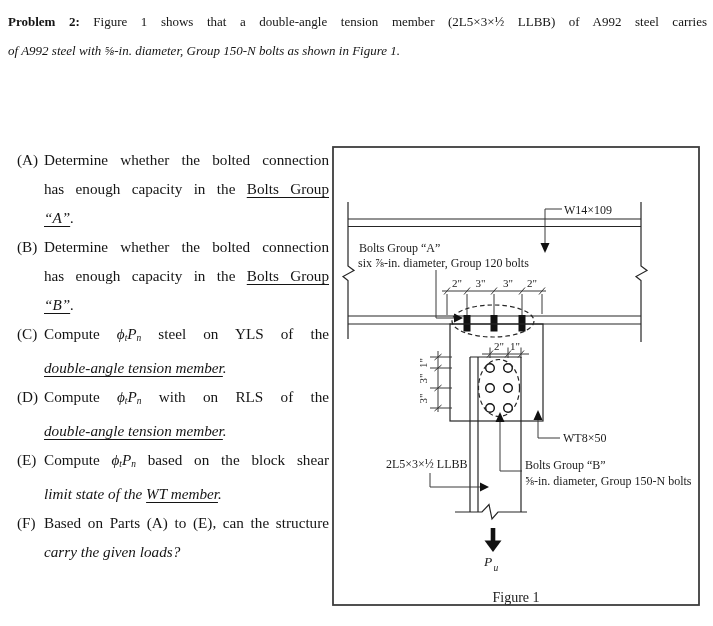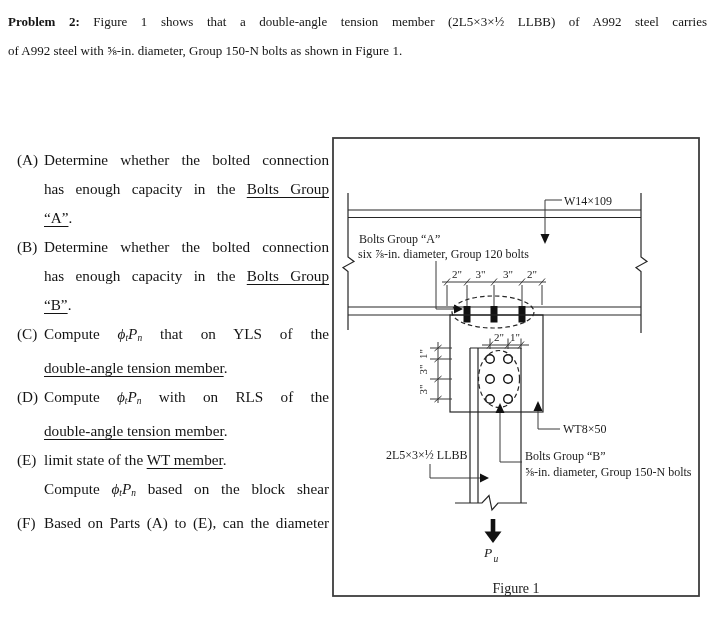--- a/index.html
+++ b/index.html
@@ -5,26 +5,26 @@
   html,body{margin:0;padding:0;background:#ffffff;}
   .page{
     position:relative;width:713px;height:626px;background:#ffffff;overflow:hidden;
     font-family:"Liberation Serif","DejaVu Serif",serif;color:#141414;
   }
   .para{position:absolute;left:8px;top:7px;width:699px;font-size:13px;line-height:29.4px;}
   .qlist{position:absolute;left:7px;top:145px;width:322px;font-size:15.2px;line-height:29px;}
   .item{position:relative;padding-left:37px;}
   .marker{position:absolute;left:10px;top:0;}
   .tline{text-align:justify;text-align-last:justify;white-space:nowrap;}
-  .tline.tlast{text-align-last:left;}
+  .tline.tlast{text-align-last:left;font-style:italic;}
   .b{font-weight:bold;}
   .i{font-style:italic;}
   .u{text-decoration:underline;text-underline-offset:3px;text-decoration-thickness:1px;}
   .sub{font-size:0.62em;vertical-align:-0.22em;}
-  .figwrap{position:absolute;left:332px;top:137px;width:368px;height:460px;}
+  .figwrap{position:absolute;left:332px;top:146px;width:368px;height:460px;}
   svg text{fill:#1c1c1c;font-family:"Liberation Serif","DejaVu Serif",serif;}
   .lbl{font-size:12px;}
   .dim{font-size:11px;}
   .cap{font-size:14px;}
   .pu{font-size:13.5px;font-style:italic;}
   .pusub{font-size:9.5px;font-style:italic;}
   .ln{stroke:#262626;stroke-width:1.2;fill:none;}
   .lnthin{stroke:#3a3a3a;stroke-width:1;fill:none;}
   .dash{stroke:#262626;stroke-width:1.2;fill:none;stroke-dasharray:4.5,3;}
   .solid{fill:#111111;stroke:none;}
@@ -53,42 +53,43 @@
       <span class="marker">(B)</span>
       <div>
           <div class="tline"><span>Determine whether the bolted connection</span></div>
           <div class="tline"><span>has enough capacity in the </span><span class="u">Bolts Group</span></div>
           <div class="tline tlast"><span class="u">“B”</span><span>.</span></div>
         </div>
     </div>
     <div class="item">
       <span class="marker">(C)</span>
       <div>
-          <div class="tline"><span>Compute </span><span class="i">ϕ</span><span class="i sub">t</span><span class="i">P</span><span class="i sub">n</span><span> that on YLS of the</span></div>
+          <div class="tline"><span>Compute </span><span class="i">ϕ</span><span class="i sub">t</span><span class="i">P</span><span class="i sub">n</span><span> steel on YLS of the</span></div>
           <div class="tline tlast"><span class="u">double-angle tension member</span><span>.</span></div>
         </div>
     </div>
     <div class="item">
       <span class="marker">(D)</span>
       <div>
           <div class="tline"><span>Compute </span><span class="i">ϕ</span><span class="i sub">t</span><span class="i">P</span><span class="i sub">n</span><span> with on RLS of the</span></div>
           <div class="tline tlast"><span class="u">double-angle tension member</span><span>.</span></div>
         </div>
     </div>
     <div class="item">
       <span class="marker">(E)</span>
       <div>
+          <div class="tline"><span>Compute </span><span class="i">ϕ</span><span class="i sub">t</span><span class="i">P</span><span class="i sub">n</span><span> based on the block shear</span></div>
           <div class="tline tlast"><span>limit state of the </span><span class="u">WT member</span><span>.</span></div>
-          <div class="tline"><span>Compute </span><span class="i">ϕ</span><span class="i sub">t</span><span class="i">P</span><span class="i sub">n</span><span> based on the block shear</span></div>
         </div>
     </div>
     <div class="item">
       <span class="marker">(F)</span>
       <div>
-          <div class="tline"><span>Based on Parts (A) to (E), can the diameter</span></div>
+          <div class="tline"><span>Based on Parts (A) to (E), can the structure</span></div>
+          <div class="tline tlast"><span>carry the given loads?</span></div>
         </div>
     </div>
   </div>
 
   <div class="figwrap">
     <svg width="368" height="460" viewBox="0 0 368 460">
 
       <rect x="1" y="1" width="366" height="458" fill="#ffffff" stroke="#3d3d3d" stroke-width="1.8"></rect>
 
       <g>

